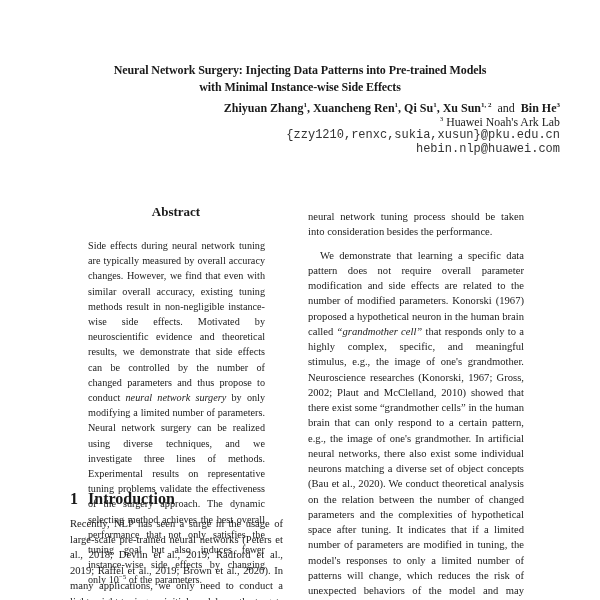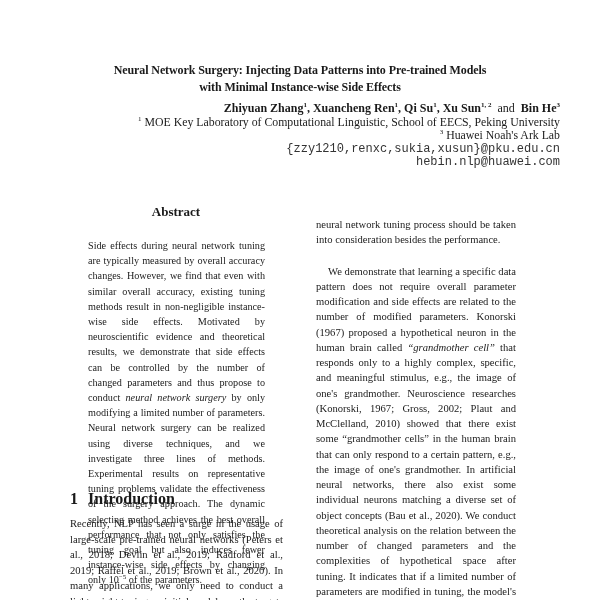--- a/index.html
+++ b/index.html
@@ -81,21 +81,21 @@
       text-align: justify;
     }
     .right-body {
       position: absolute;
       left: 300px; width: 232px;
       top: 201px;
       font-size: 10.6px;
       line-height: 15.25px;
       text-align: justify;
     }
-    .right-body p { margin: 16px; }
+    .right-body p { margin: 8px; }
     .right-body p.indent { text-indent: 12px; margin-top: 5px; }
     .right-body i { font-style: italic; }
     sup.exp { font-size: 7px; vertical-align: super; line-height: 0; }
   </style>
 </head>
 <body>
 
 <div class="page">
 
   <div class="title">
@@ -104,24 +104,20 @@
   </div>
 
   <div class="authors">
     <div class="names">
       <span>Zhiyuan Zhang</span><sup>1</sup>,
       <span>Xuancheng Ren</span><sup>1</sup>,
       <span>Qi Su</span><sup>1</sup>,
       <span>Xu Sun</span><sup>1, 2</sup>
       &nbsp;<span class="and">and</span>&nbsp;
       <span>Bin He</span><sup>3</sup>
-    </div>
-    <div class="aff">
-      <sup>1</sup>
-      <span>MOE Key Laboratory of Computational Linguistic, School of EECS, Peking University</span>
     </div>
     <div class="aff">
       <sup>3</sup>
       <span>Huawei Noah's Ark Lab</span>
     </div>
     <div class="email">{zzy1210,renxc,sukia,xusun}@pku.edu.cn</div>
     <div class="email">hebin.nlp@huawei.com</div>
   </div>
 
   <div class="abstract-head">Abstract</div>

